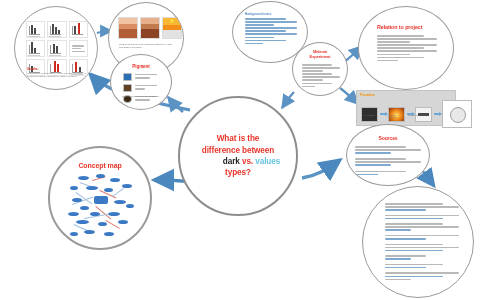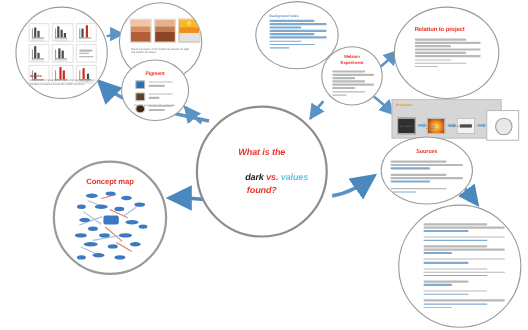--- a/index.html
+++ b/index.html
@@ -32,21 +32,20 @@
     border-width: 2px;
     border-color: #8d8d8d;
     display: flex;
     align-items: center;
     justify-content: center;
   }
   .q-text {
     text-align: center;
     font-size: 8.2px;
     font-weight: bold;
-    font-style: italic;
     line-height: 1.38;
     color: #e8352a;
     letter-spacing: -0.1px;
     padding: 0 10px;
   }
   .q-dark { color: #1d1d1d; margin-left: 27px; }
   .q-vs   { color: #e8352a; }
   .q-light{ color: #66c4e0; }
 
   
@@ -447,25 +446,25 @@
     <path d="M302,178 C316,176 326,170 340,160" stroke="#5b93c4" stroke-width="3.4" fill="none" marker-end="url(#ah2)"></path>
 
     <path d="M416,164 C424,172 428,178 434,186" stroke="#5b93c4" stroke-width="2.8" fill="none" marker-end="url(#ah2)"></path>
 
     <path d="M192,182 C176,180 166,180 154,180" stroke="#4a88bd" stroke-width="3.4" fill="none" marker-end="url(#ah2)"></path>
   </svg>
 
   <div class="node" id="central-question">
     <div class="q-text">
       <span>What is the</span><br>
-      <br>
+      <span>difference between</span><br>
       <span class="q-dark">dark</span>
       <span class="q-vs">vs.</span>
       <span class="q-light">values</span><br>
-      <span>found?</span>
+      <span>types?</span>
     </div>
   </div>
 
   <div class="node" id="graphs-node">
     <div class="graph-grid">
       <div class="thumb">
         <div class="axis"></div>
           <div class="axisv"></div>
         <div class="bar" style="left:4px;height:9px"></div>
         <div class="bar" style="left:7px;height:6px"></div>

